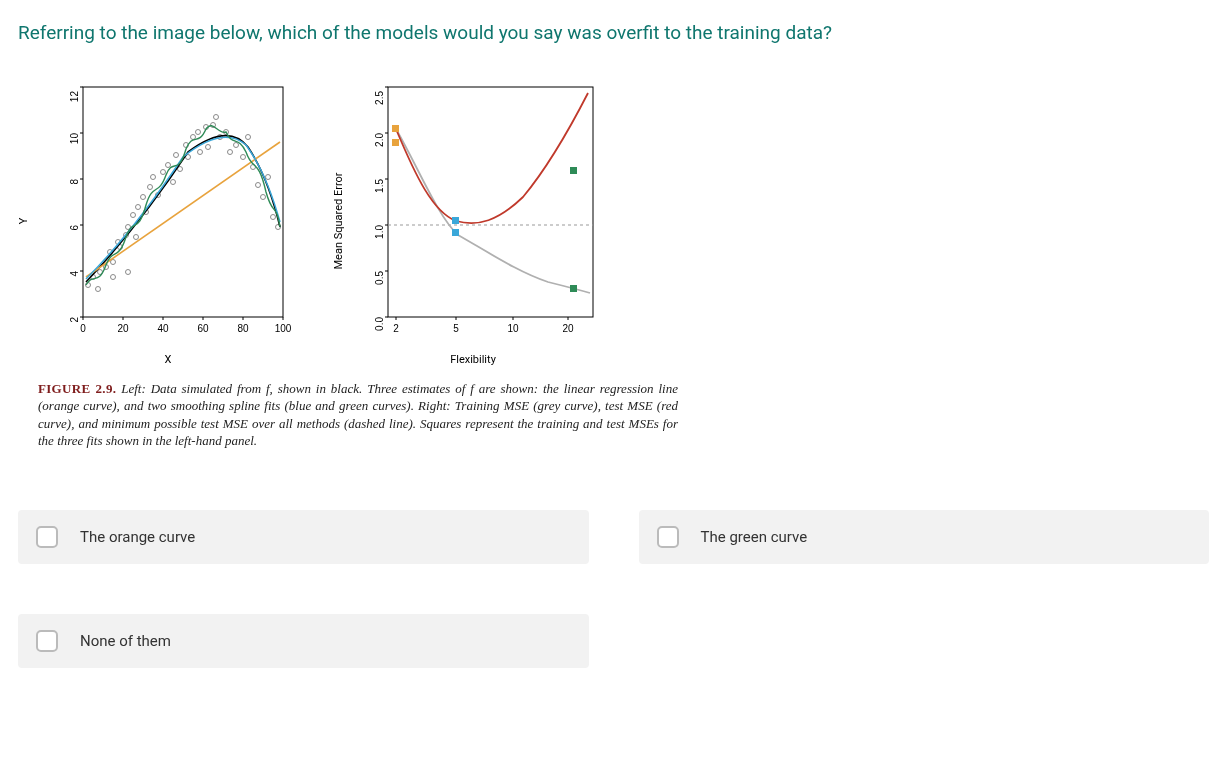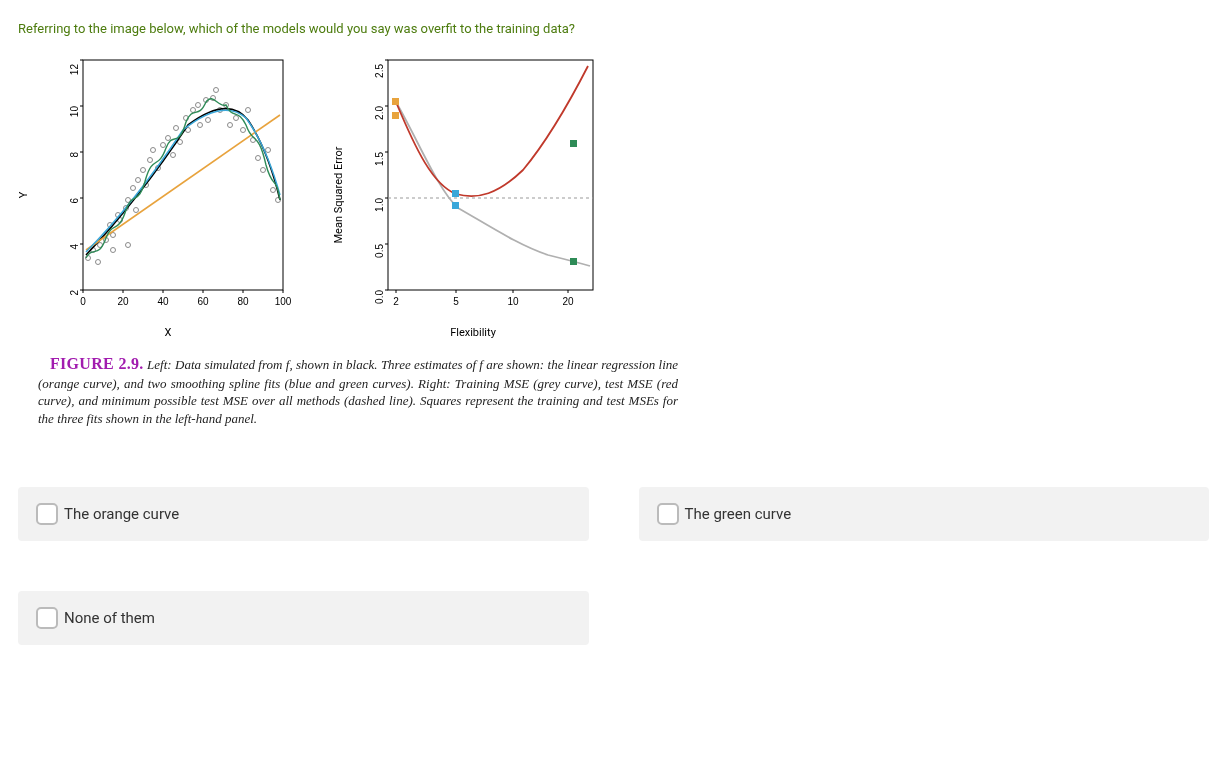--- a/index.html
+++ b/index.html
@@ -5,23 +5,23 @@
   * { box-sizing: border-box; margin: 0; padding: 0; }
   body {
     font-family: -apple-system, BlinkMacSystemFont, "Segoe UI", Roboto, sans-serif;
     background: #ffffff;
     padding: 20px 18px;
     color: #333;
     font-size: 14px;
     width: 1227px;
   }
   .question-prompt {
-    font-size: 13px;
-    color: #4d7c0f;
-    margin-bottom: 12px;
+    font-size: 19px;
+    color: #0f766e;
+    margin-bottom: 30px;
     line-height: 1.4;
   }
   .figure-container {
     margin-left: 20px;
     margin-bottom: 10px;
   }
   .charts-row {
     display: flex;
     gap: 40px;
     align-items: flex-start;
@@ -48,42 +48,41 @@
     max-width: 640px;
     margin-top: 14px;
     font-family: Georgia, 'Times New Roman', serif;
     font-style: italic;
     font-size: 13px;
     line-height: 1.35;
     color: #222;
     text-align: justify;
   }
   .caption .fig-label {
-    color: #a21caf;
+    color: #7f1d1d;
     font-weight: bold;
     font-style: normal;
     font-variant: small-caps;
     letter-spacing: 0.3px;
     text-transform: uppercase;
-    font-size: 16px;
-    margin-left: 12px;
+    font-size: 13px;
   }
   .answers {
     display: grid;
     grid-template-columns: 1fr 1fr;
     gap: 50px 50px;
     margin-top: 60px;
   }
   .answer-option {
     background: #f2f2f2;
     border-radius: 4px;
     padding: 16px 18px;
     display: flex;
     align-items: center;
-    gap: 6px;
+    gap: 22px;
     cursor: pointer;
   }
   .checkbox {
     width: 22px;
     height: 22px;
     border: 2px solid #bbb;
     border-radius: 5px;
     background: #fff;
     flex-shrink: 0;
   }

